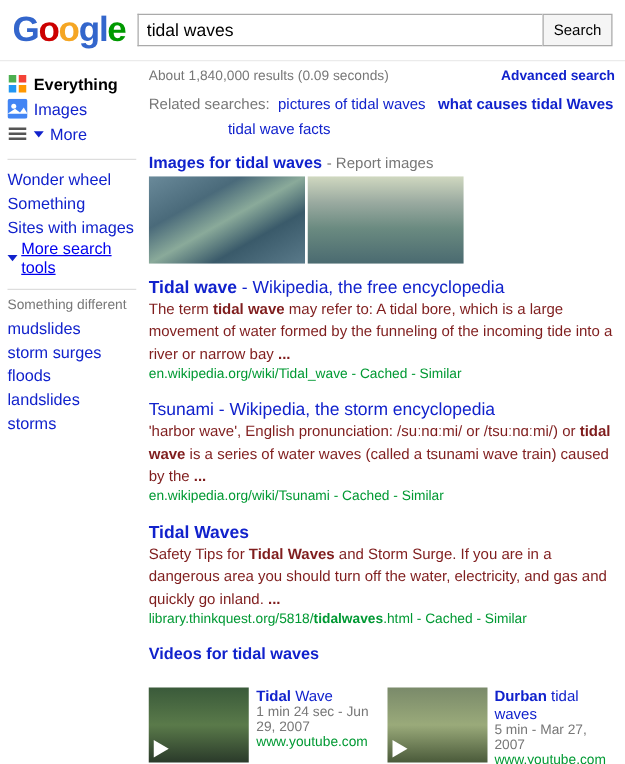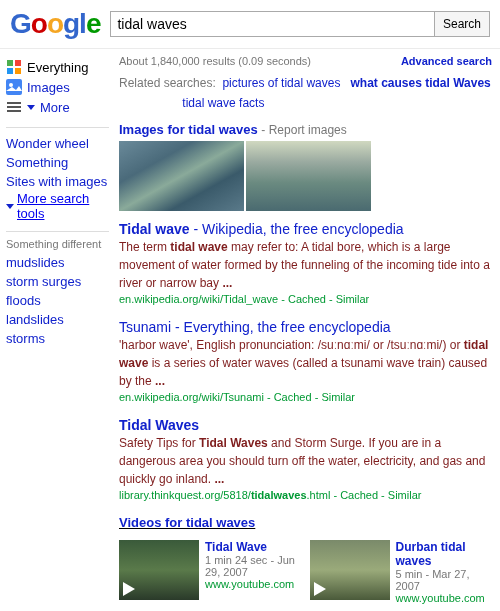--- a/index.html
+++ b/index.html
@@ -66,21 +66,21 @@
     .sidebar-section { margin-bottom: 10px; }
     .sidebar-item {
       display: flex;
       align-items: center;
       gap: 5px;
       padding: 2px 0;
       color: #000;
       font-size: 13px;
       cursor: pointer;
     }
-    .sidebar-item.bold { font-weight: normal; }
+    .sidebar-item.bold { font-weight: bold; }
     .sidebar-item a, .sidebar-link {
       color: #12c;
       text-decoration: none;
       font-size: 13px;
       cursor: pointer;
     }
     .sidebar-icon {
       width: 16px;
       height: 16px;
       display: inline-block;
@@ -178,22 +178,21 @@
     .result-url {
       font-size: 11px;
       color: #093;
       margin-top: 1px;
     }
     .result-url a { color: #093; text-decoration: none; }
     
     .videos-section { margin-bottom: 10px; }
     .videos-header {
       font-size: 13px;
-      margin-bottom: 10px;
-      text-decoration: underline;
+      margin-bottom: 20px;
     }
     .videos-header a { color: #12c; text-decoration: none; font-weight: bold; }
     .videos-row { display: flex; gap: 8px; }
     .video-item {
       display: flex;
       gap: 6px;
       flex: 1;
     }
     .video-thumb {
       width: 80px;
@@ -207,21 +206,21 @@
       position: absolute;
       bottom: 4px;
       left: 4px;
       width: 0; height: 0;
       border-top: 7px solid transparent;
       border-bottom: 7px solid transparent;
       border-left: 12px solid white;
     }
     .video-info { font-size: 11px; }
     .video-info a { color: #12c; text-decoration: none; font-size: 12px; font-weight: bold; }
-    .video-info a b { font-weight: bold; text-align: right; }
+    .video-info a b { font-weight: normal; text-align: right; }
     .video-meta { color: #777; font-size: 11px; }
     .video-source { color: #093; font-size: 11px; }
 
     
     .vthumb1 { background: linear-gradient(to bottom, #3a5a3a, #5a7a4a, #2a3a2a); }
     .vthumb2 { background: linear-gradient(to bottom, #7a8a6a, #9aaa7a, #4a5a3a); }
   </style>
 </head>
 <body>
 
@@ -349,21 +348,21 @@
       <div class="result-snippet">
         The term <b>tidal wave</b> may refer to: A tidal bore, which is a large movement of water formed by the funneling of the incoming tide into a river or narrow bay <b>...</b>
       </div>
       <div class="result-url">
         en.wikipedia.org/wiki/Tidal_wave - <a href="#">Cached</a> - <a href="#">Similar</a>
       </div>
     </div>
 
     <div class="result">
       <div class="result-title">
-        <a href="#">Tsunami - Everything, the free encyclopedia</a>
+        <a href="#">Tsunami - Wikipedia, the storm encyclopedia</a>
       </div>
       <div class="result-snippet">
         'harbor wave', English pronunciation: /suːnɑːmi/ or /tsuːnɑːmi/) or <b>tidal wave</b> is a series of water waves (called a tsunami wave train) caused by the <b>...</b>
       </div>
       <div class="result-url">
         en.wikipedia.org/wiki/Tsunami - <a href="#">Cached</a> - <a href="#">Similar</a>
       </div>
     </div>
 
     <div class="result">

